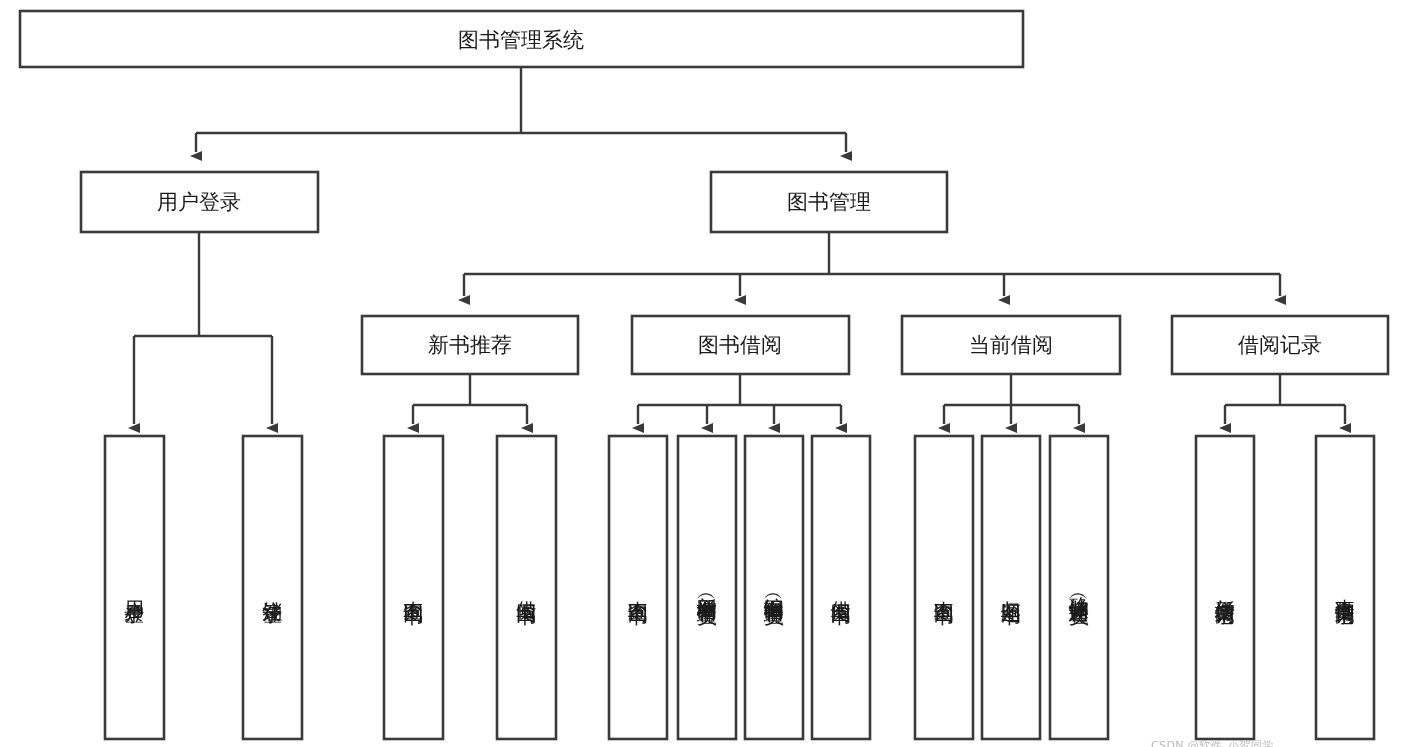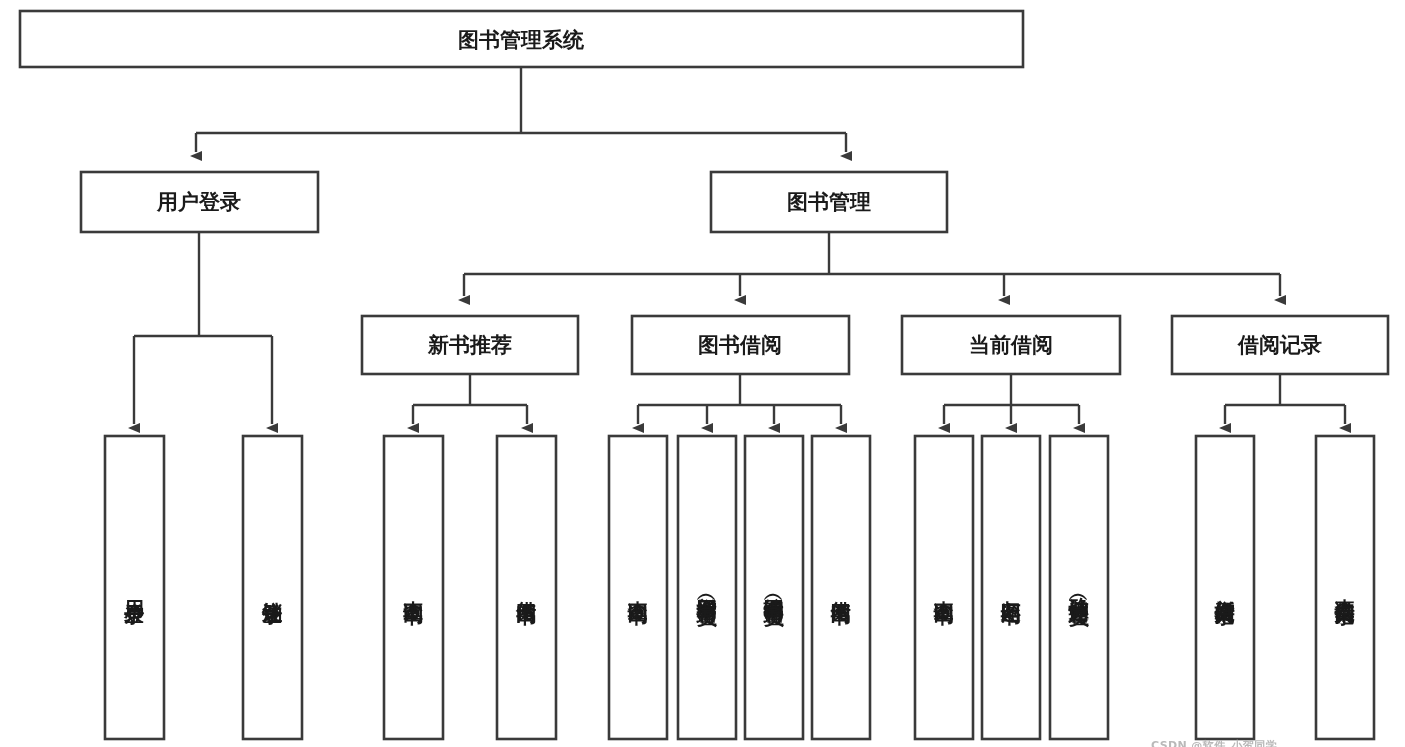--- a/index.html
+++ b/index.html
@@ -11,21 +11,20 @@
     width: 1405px;
     height: 747px;
     font-family: "DejaVu Sans", "Liberation Sans", sans-serif;
     overflow: hidden;
     position: relative;
   }
   #diagram-root {
     position: relative;
     width: 1405px;
     height: 747px;
-    font-weight: bold;
   }
   svg.diagram-canvas {
     position: absolute;
     top: 0;
     left: 0;
     width: 1405px;
     height: 747px;
   }
   .node-box {
     fill: #ffffff;

